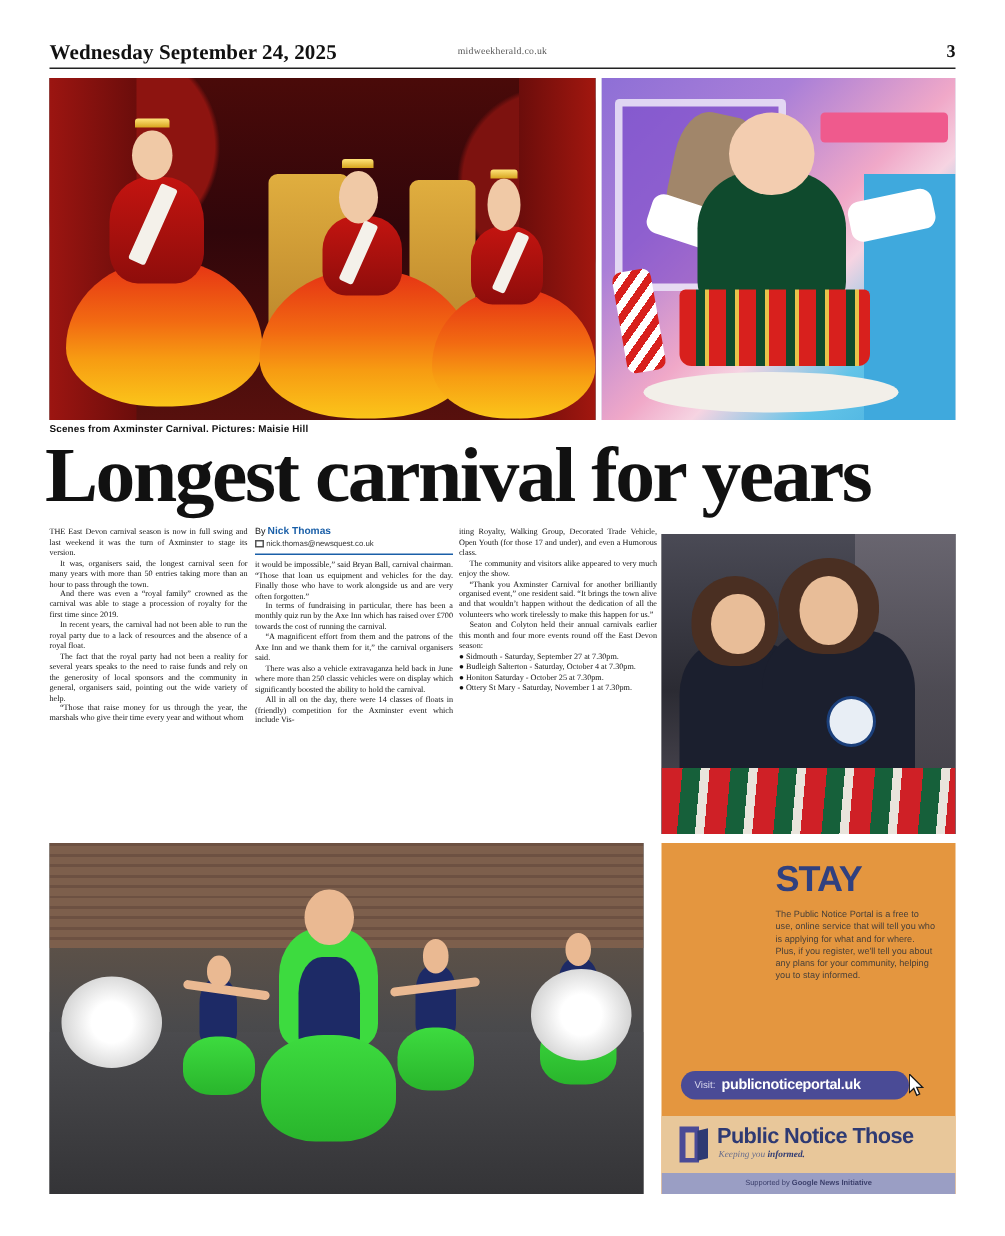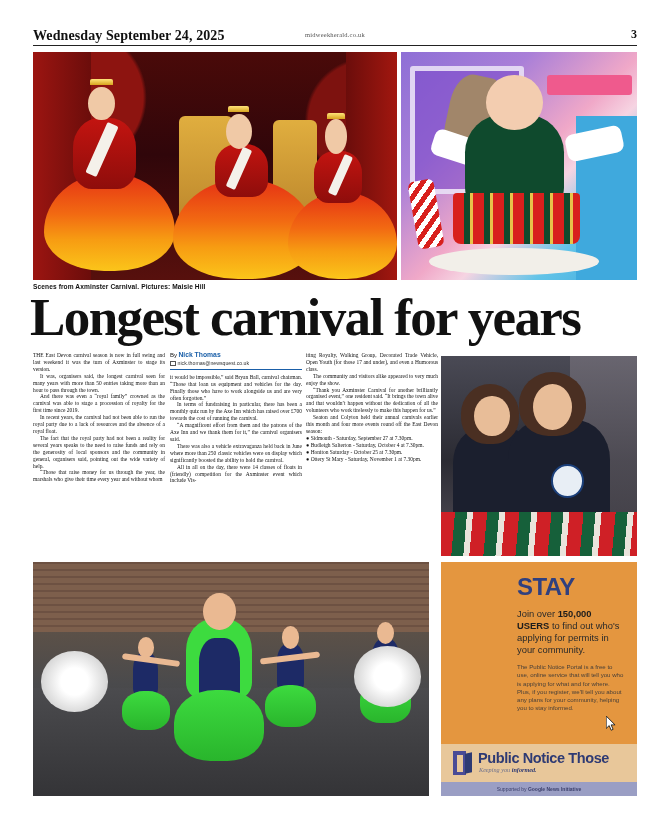--- a/index.html
+++ b/index.html
@@ -262,24 +262,27 @@
       <div class="m-skirt" style="left:6%;top:46%;width:88%;height:38%"></div>
       <div class="m-head" style="left:34%;top:-6%;width:32%;height:20%"></div>
     </div>
     <div class="pom" style="left:2%;top:38%;width:17%;height:26%"></div>
     <div class="pom" style="right:2%;top:36%;width:17%;height:26%"></div>
   </div>
 
   <div class="advert">
     <div class="ad-inner">
       <div class="ad-h">STAY</div>
-      <div class="ad-sub"><span>Join over </span><b>150,000 USERS</b><span> to find out who's applying for permits in your community.</span></div>
       <div class="ad-body">The Public Notice Portal is a free to use, online service that will tell you who is applying for what and for where. Plus, if you register, we'll tell you about any plans for your community, helping you to stay informed.</div>
     </div>
 
+    <div class="visit-pill">
+      <span class="visit-lbl">Visit:</span>
+      <span class="visit-url">publicnoticeportal.uk</span>
+    </div>
 
     <div class="logo-band"></div>
     <div class="logo-mark">
       <div class="door"></div>
         <div class="panel"></div>
         <div class="flap"></div>
     </div>
     <div class="logo-txt">Public Notice Those</div>
     <div class="logo-tag"><span>Keeping you </span><b>informed.</b></div>
 

